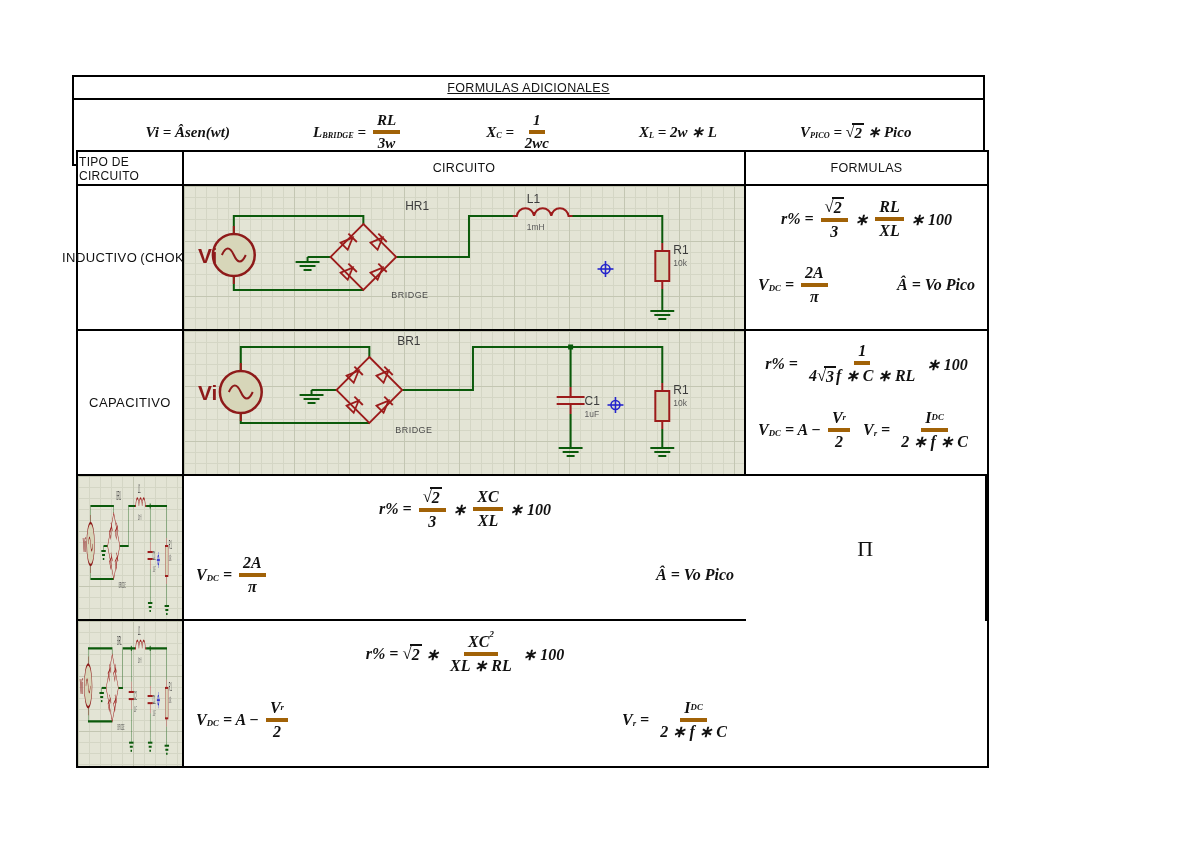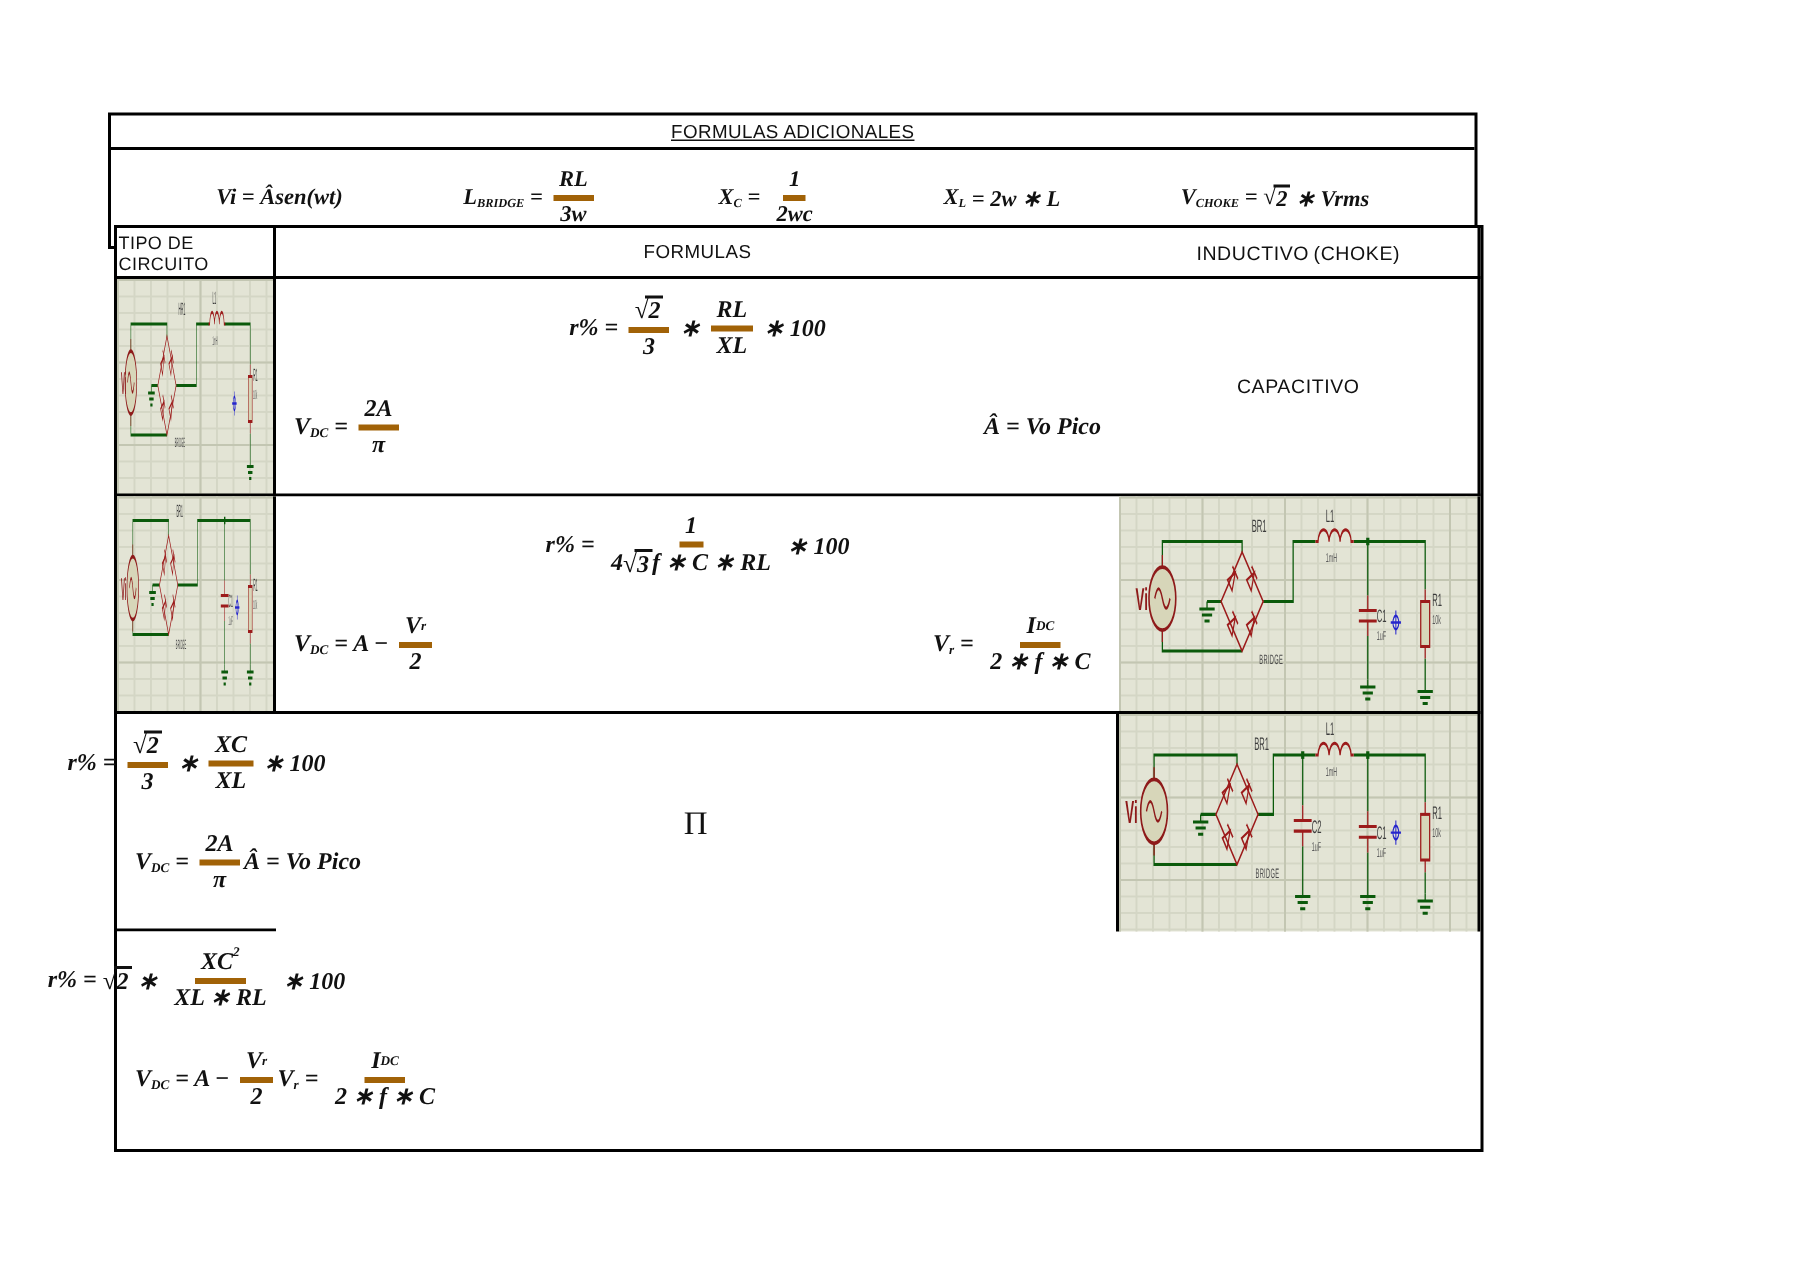--- a/index.html
+++ b/index.html
@@ -106,27 +106,28 @@
     </defs>
   </svg>
 
   <div class="topbox">
     <div class="topbox-title">FORMULAS ADICIONALES</div>
     <div class="topbox-row">
       <span class="math"><span>Vi = Âsen(wt)</span></span>
       <span class="math"><span>L</span><sub>BRIDGE</sub><span> = </span><span class="frac"><span class="num"><span>RL</span></span><span class="den"><span>3w</span></span></span></span>
       <span class="math"><span>X</span><sub>C</sub><span> = </span><span class="frac"><span class="num"><span>1</span></span><span class="den"><span>2wc</span></span></span></span>
       <span class="math"><span>X</span><sub>L</sub><span> = 2w ∗ L</span></span>
-      <span class="math"><span>V</span><sub>CHOKE</sub><span> = </span><span class="rad"><span class="radsign">√</span><span class="radicand"><span>2</span></span></span><span> ∗ Vrms</span></span>
+      <span class="math"><span>V</span><sub>PICO</sub><span> = </span><span class="rad"><span class="radsign">√</span><span class="radicand"><span>2</span></span></span><span> ∗ Pico</span></span>
     </div>
   </div>
 
   <div class="table">
 
     <div class="cell hcell tipo">TIPO DE CIRCUITO</div>
+    <div class="cell hcell">CIRCUITO</div>
     <div class="cell hcell last-col">FORMULAS</div>
 
     <div class="cell typecell">
       <div>INDUCTIVO</div>
       <div>(CHOKE)</div>
     </div>
     <div class="cell circuitcell">
       <svg viewBox="0 0 562 143" preserveAspectRatio="none">
         <polyline points="50,48 50,30 180,30 180,39" fill="none" stroke="#0b5a0b" stroke-width="2"></polyline>
         <polyline points="50,90 50,104 180,104" fill="none" stroke="#0b5a0b" stroke-width="2"></polyline>

